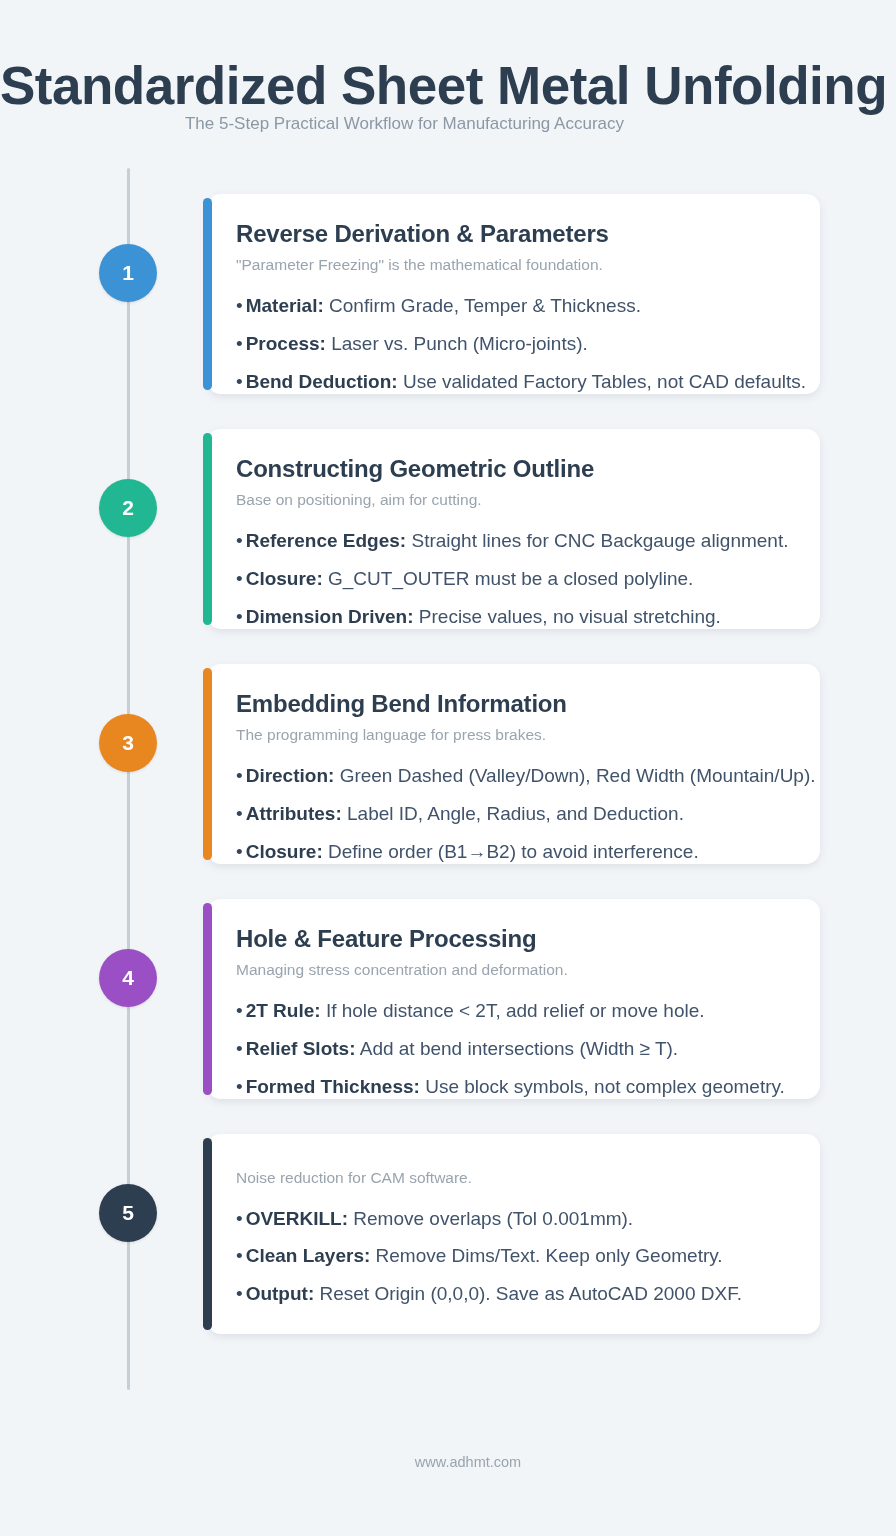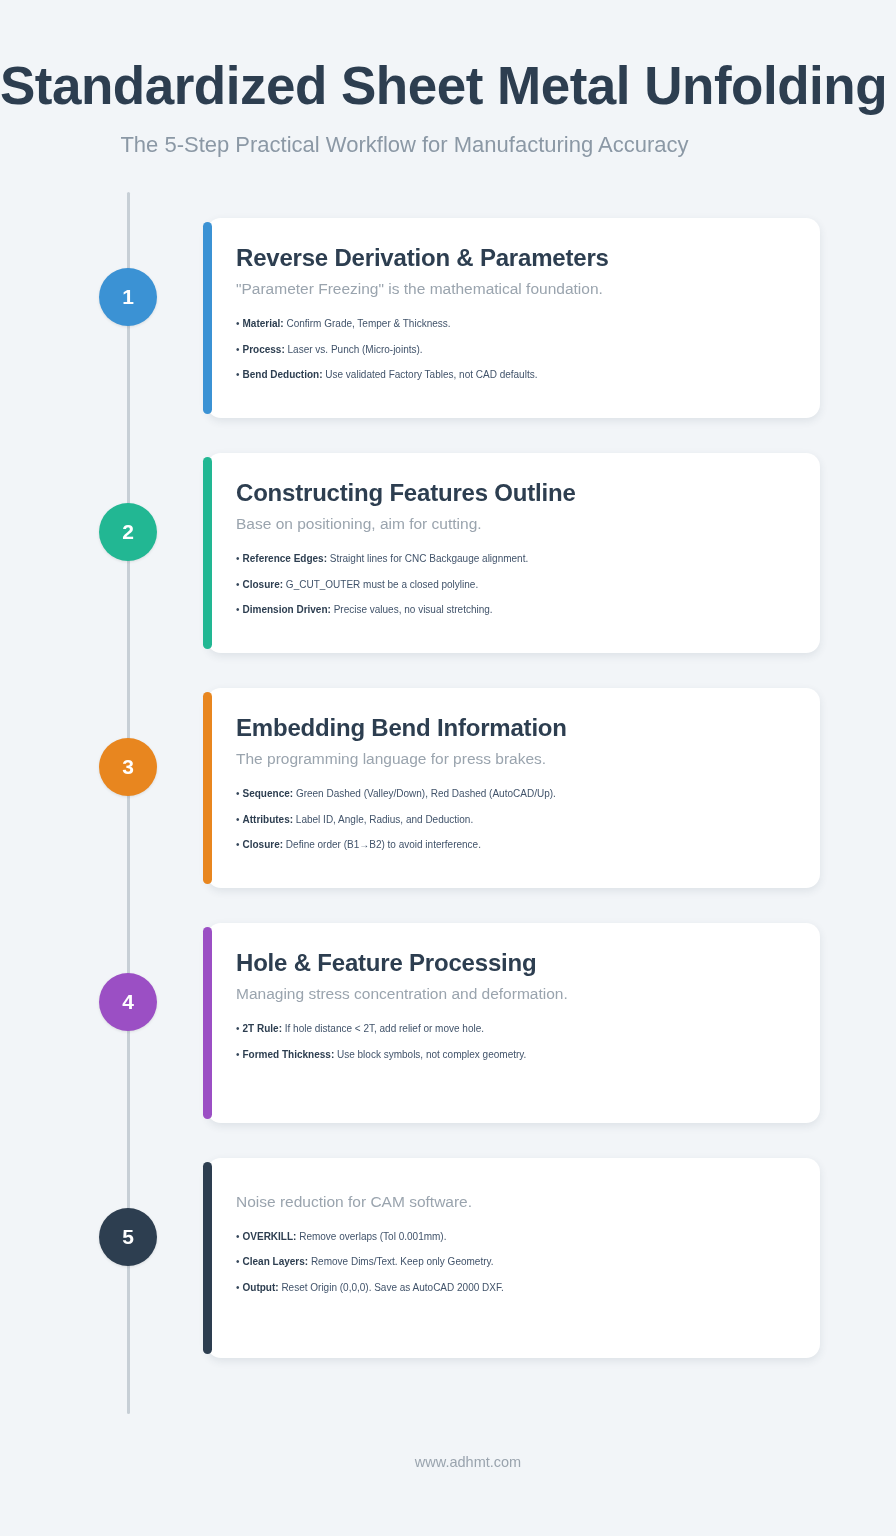--- a/index.html
+++ b/index.html
@@ -33,22 +33,21 @@
     font-size: 53px;
     font-weight: bold;
     color: #2d3e50;
     letter-spacing: -0.5px;
     line-height: 1.05;
     white-space: nowrap;
     font-stretch: condensed;
   }
 
   .main-subtitle {
-    margin-top: 18px;
-    font-size: 22px;
+    font-size: 17px;
     color: #8b98a5;
     font-weight: normal;
   }
 
   
   .timeline {
     position: relative;
     margin-top: 34px;
     height: 1220px;
   }
@@ -129,21 +128,21 @@
     color: #9aa4ae;
     font-weight: normal;
   }
 
   .bullets {
     margin-top: 19px;
     list-style: none;
   }
 
   .bullet {
-    font-size: 10px;
+    font-size: 19px;
     color: #36475b;
     line-height: 1.35;
     margin-bottom: 12px;
     white-space: nowrap;
   }
 
   .bullet-dot {
     color: #36475b;
     margin-right: 3px;
   }
@@ -201,50 +200,51 @@
               <li class="bullet"><span class="bullet-dot">•</span><span class="bullet-label">Material:</span> <span class="bullet-text">Confirm Grade, Temper &amp; Thickness.</span></li>
               <li class="bullet"><span class="bullet-dot">•</span><span class="bullet-label">Process:</span> <span class="bullet-text">Laser vs. Punch (Micro-joints).</span></li>
               <li class="bullet"><span class="bullet-dot">•</span><span class="bullet-label">Bend Deduction:</span> <span class="bullet-text">Use validated Factory Tables, not CAD defaults.</span></li>
             </ul>
           </div>
         </div>
         <div class="step">
           <div class="step-marker" style="background: rgb(34, 183, 147);">2</div>
           <div class="step-accent" style="background: rgb(34, 183, 147);"></div>
           <div class="card">
-            <div class="card-title">Constructing Features Outline</div>
+            <div class="card-title">Constructing Geometric Outline</div>
             <div class="card-subtitle">Base on positioning, aim for cutting.</div>
             <ul class="bullets">
               <li class="bullet"><span class="bullet-dot">•</span><span class="bullet-label">Reference Edges:</span> <span class="bullet-text">Straight lines for CNC Backgauge alignment.</span></li>
               <li class="bullet"><span class="bullet-dot">•</span><span class="bullet-label">Closure:</span> <span class="bullet-text">G_CUT_OUTER must be a closed polyline.</span></li>
               <li class="bullet"><span class="bullet-dot">•</span><span class="bullet-label">Dimension Driven:</span> <span class="bullet-text">Precise values, no visual stretching.</span></li>
             </ul>
           </div>
         </div>
         <div class="step">
           <div class="step-marker" style="background: rgb(232, 134, 31);">3</div>
           <div class="step-accent" style="background: rgb(232, 134, 31);"></div>
           <div class="card">
             <div class="card-title">Embedding Bend Information</div>
             <div class="card-subtitle">The programming language for press brakes.</div>
             <ul class="bullets">
-              <li class="bullet"><span class="bullet-dot">•</span><span class="bullet-label">Sequence:</span> <span class="bullet-text">Green Dashed (Valley/Down), Red Dashed (AutoCAD/Up).</span></li>
+              <li class="bullet"><span class="bullet-dot">•</span><span class="bullet-label">Direction:</span> <span class="bullet-text">Green Dashed (Valley/Down), Red Width (Mountain/Up).</span></li>
               <li class="bullet"><span class="bullet-dot">•</span><span class="bullet-label">Attributes:</span> <span class="bullet-text">Label ID, Angle, Radius, and Deduction.</span></li>
               <li class="bullet"><span class="bullet-dot">•</span><span class="bullet-label">Closure:</span> <span class="bullet-text">Define order (B1→B2) to avoid interference.</span></li>
             </ul>
           </div>
         </div>
         <div class="step">
           <div class="step-marker" style="background: rgb(155, 79, 196);">4</div>
           <div class="step-accent" style="background: rgb(155, 79, 196);"></div>
           <div class="card">
             <div class="card-title">Hole &amp; Feature Processing</div>
             <div class="card-subtitle">Managing stress concentration and deformation.</div>
             <ul class="bullets">
               <li class="bullet"><span class="bullet-dot">•</span><span class="bullet-label">2T Rule:</span> <span class="bullet-text">If hole distance &lt; 2T, add relief or move hole.</span></li>
+              <li class="bullet"><span class="bullet-dot">•</span><span class="bullet-label">Relief Slots:</span> <span class="bullet-text">Add at bend intersections (Width ≥ T).</span></li>
               <li class="bullet"><span class="bullet-dot">•</span><span class="bullet-label">Formed Thickness:</span> <span class="bullet-text">Use block symbols, not complex geometry.</span></li>
             </ul>
           </div>
         </div>
         <div class="step">
           <div class="step-marker" style="background: rgb(45, 62, 80);">5</div>
           <div class="step-accent" style="background: rgb(45, 62, 80);"></div>
           <div class="card">
             <div class="card-subtitle">Noise reduction for CAM software.</div>
             <ul class="bullets">

